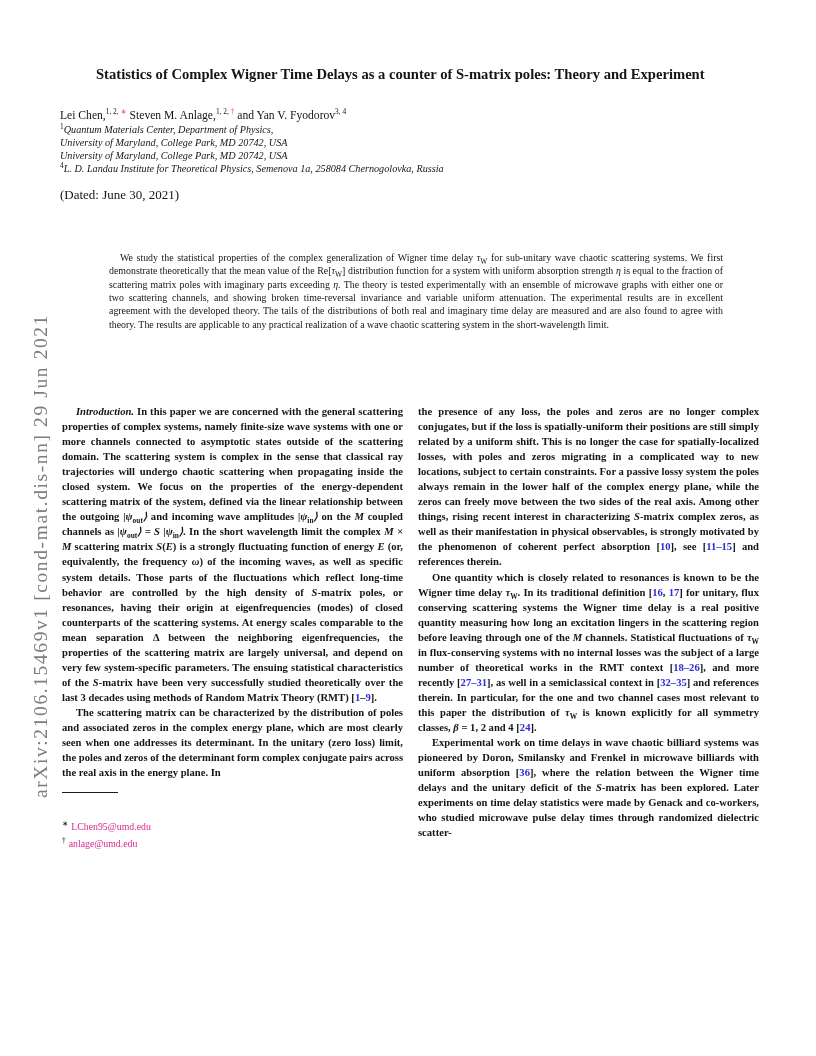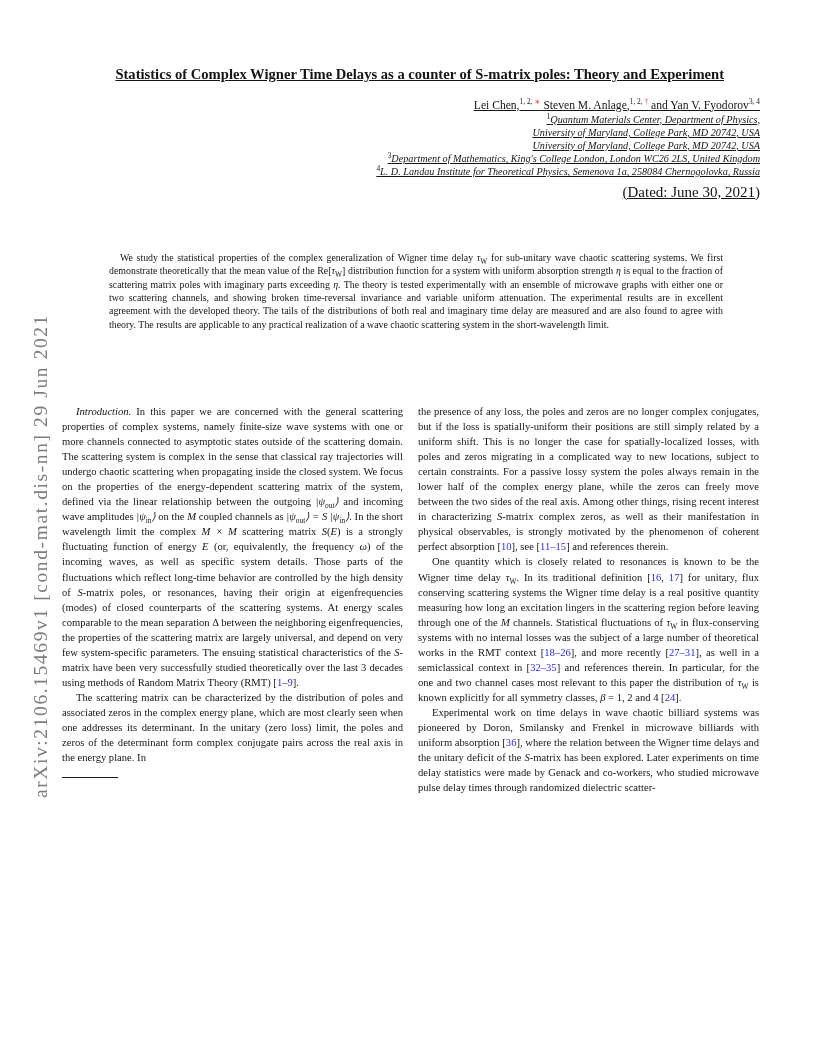--- a/index.html
+++ b/index.html
@@ -20,61 +20,60 @@
     white-space:nowrap;
     color:#7d7d7d;
     font-size:19.5px;
     letter-spacing:1.6px;
     font-family:"Liberation Serif", serif;
   }
   
   .header{
     position:absolute;
     top:64px;left:60px;width:700px;
-    text-align:right;
-    text-decoration:underline;
+    text-align:left;
   }
   .title{
     width:628px;margin:0 auto;
     font-size:14.6px;font-weight:bold;line-height:20.5px;
   }
   .authors{
-    margin-top:13px;
+    margin-top:23px;
     font-size:11.6px;line-height:15px;
   }
   .affiliations{
     margin-top:0;
     font-style:italic;
     font-size:10.2px;line-height:13.2px;
   }
   .affil-line sup{font-style:normal;}
   .dated{
-    margin-top:5px;
-    font-size:15px;
+    margin-top:12px;
+    font-size:13px;
   }
   
   .abstract{
     position:absolute;
     top:251px;left:109px;width:614px;
     text-align:justify;
     font-size:9.9px;line-height:13.35px;
     text-indent:11px;
   }
   
   .columns{
     position:absolute;
     top:404px;left:62px;width:697px;
     display:flex;column-gap:15px;
   }
   .col{
     width:341px;
     text-align:justify;
     font-size:10.6px;line-height:15.05px;
   }
-  .para{margin:0;}
+  .para{margin:0;font-weight:bold;}
   .para.indent{text-indent:14px;}
   
   .footnotes{margin-top:12px;}
   .fn-rule{
     width:56px;height:0;
     border-top:1px solid #1a1a1a;
     margin:0 0 24px 0;
   }
   .fn-line{
     font-size:9.8px;line-height:13.5px;
@@ -95,36 +94,39 @@
 
   <div class="arxiv-sidebar">arXiv:2106.15469v1  [cond-mat.dis-nn]  29 Jun 2021</div>
 
   <div class="header">
     <div class="title">Statistics of Complex Wigner Time Delays as a counter of S-matrix poles: Theory and Experiment</div>
     <div class="authors"><span class="seg-t">Lei Chen,</span><sup class="seg-sup">1, 2, </sup><sup class="seg-supr">∗</sup><span class="seg-t"> Steven M. Anlage,</span><sup class="seg-sup">1, 2, </sup><sup class="seg-supr">†</sup><span class="seg-t"> and Yan V. Fyodorov</span><sup class="seg-sup">3, 4</sup></div>
     <div class="affiliations">
         <div class="affil-line"><sup class="seg-sup">1</sup><span>Quantum Materials Center, Department of Physics,</span></div>
         <div class="affil-line"><span>University of Maryland, College Park, MD 20742, USA</span></div>
         <div class="affil-line"><span>University of Maryland, College Park, MD 20742, USA</span></div>
-        <div class="affil-line"><sup class="seg-sup">3</sup><span>Department of Mathematics, King's College London, London WC26 2LS, United Kingdom</span></div>
         <div class="affil-line"><sup class="seg-sup">4</sup><span>L. D. Landau Institute for Theoretical Physics, Semenova 1a, 258084 Chernogolovka, Russia</span></div>
       </div>
     <div class="dated">(Dated: June 30, 2021)</div>
   </div>
 
   <div class="abstract"><span class="seg-t">We study the statistical properties of the complex generalization of Wigner time delay </span><span class="seg-m">τ</span><sub class="seg-sub">W</sub><span class="seg-t"> for sub-unitary wave chaotic scattering systems.  We first demonstrate theoretically that the mean value of the Re[</span><span class="seg-m">τ</span><sub class="seg-sub">W</sub><span class="seg-t">] distribution function for a system with uniform absorption strength </span><span class="seg-m">η</span><span class="seg-t"> is equal to the fraction of scattering matrix poles with imaginary parts exceeding </span><span class="seg-m">η</span><span class="seg-t">.  The theory is tested experimentally with an ensemble of microwave graphs with either one or two scattering channels, and showing broken time-reversal invariance and variable uniform attenuation.  The experimental results are in excellent agreement with the developed theory.  The tails of the distributions of both real and imaginary time delay are measured and are also found to agree with theory.  The results are applicable to any practical realization of a wave chaotic scattering system in the short-wavelength limit.</span></div>
 
   <div class="columns">
     <div class="col">
       <div>
           <div class="para indent"><span class="seg-i">Introduction.</span><span class="seg-t"> In this paper we are concerned with the general scattering properties of complex systems, namely finite-size wave systems with one or more channels connected to asymptotic states outside of the scattering domain. The scattering system is complex in the sense that classical ray trajectories will undergo chaotic scattering when propagating inside the closed system. We focus on the properties of the energy-dependent scattering matrix of the system, defined via the linear relationship between the outgoing </span><span class="seg-m">|ψ</span><sub class="seg-sub">out</sub><span class="seg-m">⟩</span><span class="seg-t"> and incoming wave amplitudes </span><span class="seg-m">|ψ</span><sub class="seg-sub">in</sub><span class="seg-m">⟩</span><span class="seg-t"> on the </span><span class="seg-m">M</span><span class="seg-t"> coupled channels as </span><span class="seg-m">|ψ</span><sub class="seg-sub">out</sub><span class="seg-m">⟩ = S |ψ</span><sub class="seg-sub">in</sub><span class="seg-m">⟩</span><span class="seg-t">. In the short wavelength limit the complex </span><span class="seg-m">M × M</span><span class="seg-t"> scattering matrix </span><span class="seg-m">S</span><span class="seg-t">(</span><span class="seg-m">E</span><span class="seg-t">) is a strongly fluctuating function of energy </span><span class="seg-m">E</span><span class="seg-t"> (or, equivalently, the frequency </span><span class="seg-m">ω</span><span class="seg-t">) of the incoming waves, as well as specific system details.  Those parts of the fluctuations which reflect long-time behavior are controlled by the high density of </span><span class="seg-m">S</span><span class="seg-t">-matrix poles, or resonances, having their origin at eigenfrequencies (modes) of closed counterparts of the scattering systems. At energy scales comparable to the mean separation Δ between the neighboring eigenfrequencies, the properties of the scattering matrix are largely universal, and depend on very few system-specific parameters. The ensuing statistical characteristics of the </span><span class="seg-m">S</span><span class="seg-t">-matrix have been very successfully studied theoretically over the last 3 decades using methods of Random Matrix Theory (RMT) [</span><span class="seg-c">1</span><span class="seg-t">–</span><span class="seg-c">9</span><span class="seg-t">].</span></div>
           <div class="para indent"><span class="seg-t">The scattering matrix can be characterized by the distribution of poles and associated zeros in the complex energy plane, which are most clearly seen when one addresses its determinant. In the unitary (zero loss) limit, the poles and zeros of the determinant form complex conjugate pairs across the real axis in the energy plane. In</span></div>
         </div>
       <div class="footnotes">
         <div class="fn-rule"></div>
+        <div>
+            <div class="fn-line"><sup class="fn-marker">∗</sup><span class="email">LChen95@umd.edu</span></div>
+            <div class="fn-line"><sup class="fn-marker">†</sup><span class="email">anlage@umd.edu</span></div>
+          </div>
       </div>
     </div>
     <div class="col">
         <div class="para"><span class="seg-t">the presence of any loss, the poles and zeros are no longer complex conjugates, but if the loss is spatially-uniform their positions are still simply related by a uniform shift. This is no longer the case for spatially-localized losses, with poles and zeros migrating in a complicated way to new locations, subject to certain constraints. For a passive lossy system the poles always remain in the lower half of the complex energy plane, while the zeros can freely move between the two sides of the real axis. Among other things, rising recent interest in characterizing </span><span class="seg-m">S</span><span class="seg-t">-matrix complex zeros, as well as their manifestation in physical observables, is strongly motivated by the phenomenon of coherent perfect absorption [</span><span class="seg-c">10</span><span class="seg-t">], see [</span><span class="seg-c">11–15</span><span class="seg-t">] and references therein.</span></div>
         <div class="para indent"><span class="seg-t">One quantity which is closely related to resonances is known to be the Wigner time delay </span><span class="seg-m">τ</span><sub class="seg-sub">W</sub><span class="seg-t">. In its traditional definition [</span><span class="seg-c">16</span><span class="seg-t">, </span><span class="seg-c">17</span><span class="seg-t">] for unitary, flux conserving scattering systems the Wigner time delay is a real positive quantity measuring how long an excitation lingers in the scattering region before leaving through one of the </span><span class="seg-m">M</span><span class="seg-t"> channels. Statistical fluctuations of </span><span class="seg-m">τ</span><sub class="seg-sub">W</sub><span class="seg-t"> in flux-conserving systems with no internal losses was the subject of a large number of theoretical works in the RMT context [</span><span class="seg-c">18–26</span><span class="seg-t">], and more recently [</span><span class="seg-c">27–31</span><span class="seg-t">], as well in a semiclassical context in [</span><span class="seg-c">32–35</span><span class="seg-t">] and references therein.  In particular, for the one and two channel cases most relevant to this paper the distribution of </span><span class="seg-m">τ</span><sub class="seg-sub">W</sub><span class="seg-t"> is known explicitly for all symmetry classes, </span><span class="seg-m">β</span><span class="seg-t"> = 1, 2 and 4 [</span><span class="seg-c">24</span><span class="seg-t">].</span></div>
         <div class="para indent"><span class="seg-t">Experimental work on time delays in wave chaotic billiard systems was pioneered by Doron, Smilansky and Frenkel in microwave billiards with uniform absorption [</span><span class="seg-c">36</span><span class="seg-t">], where the relation between the Wigner time delays and the unitary deficit of the </span><span class="seg-m">S</span><span class="seg-t">-matrix has been explored.  Later experiments on time delay statistics were made by Genack and co-workers, who studied microwave pulse delay times through randomized dielectric scatter-</span></div>
       </div>
   </div>
 
 </div>

